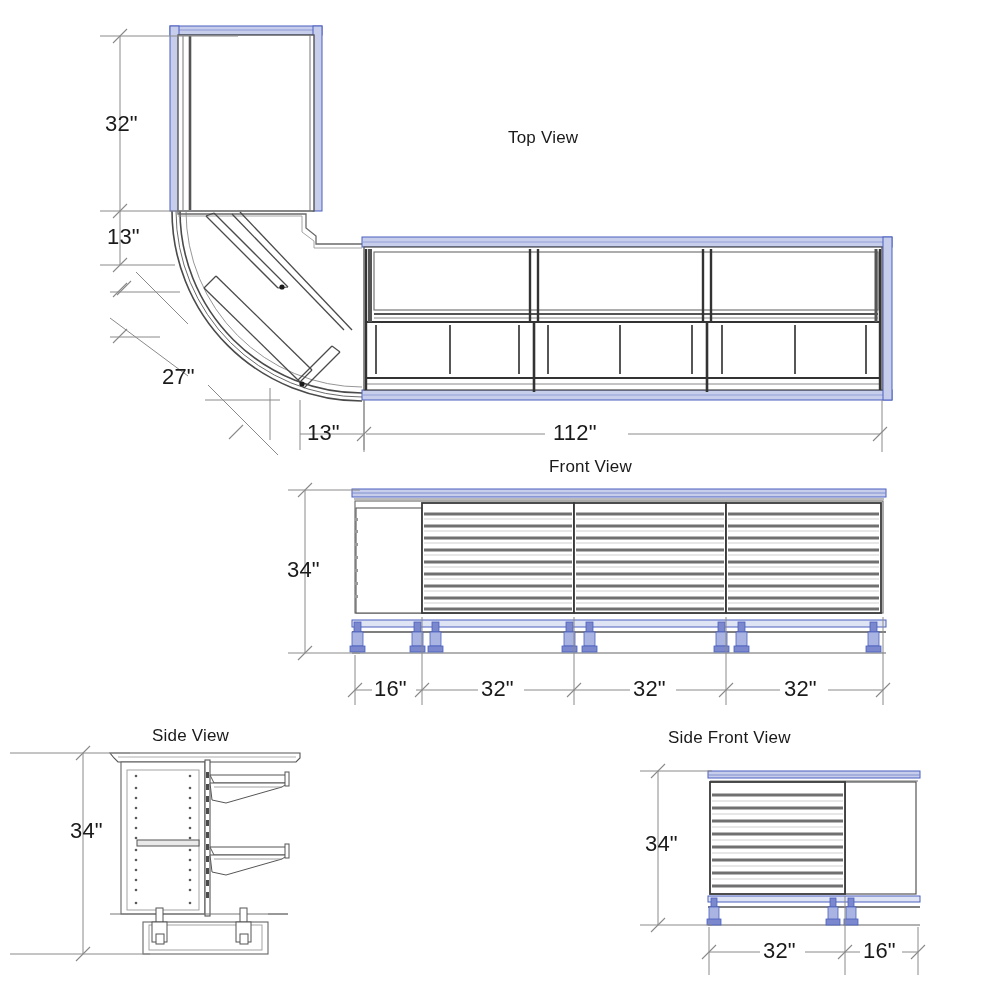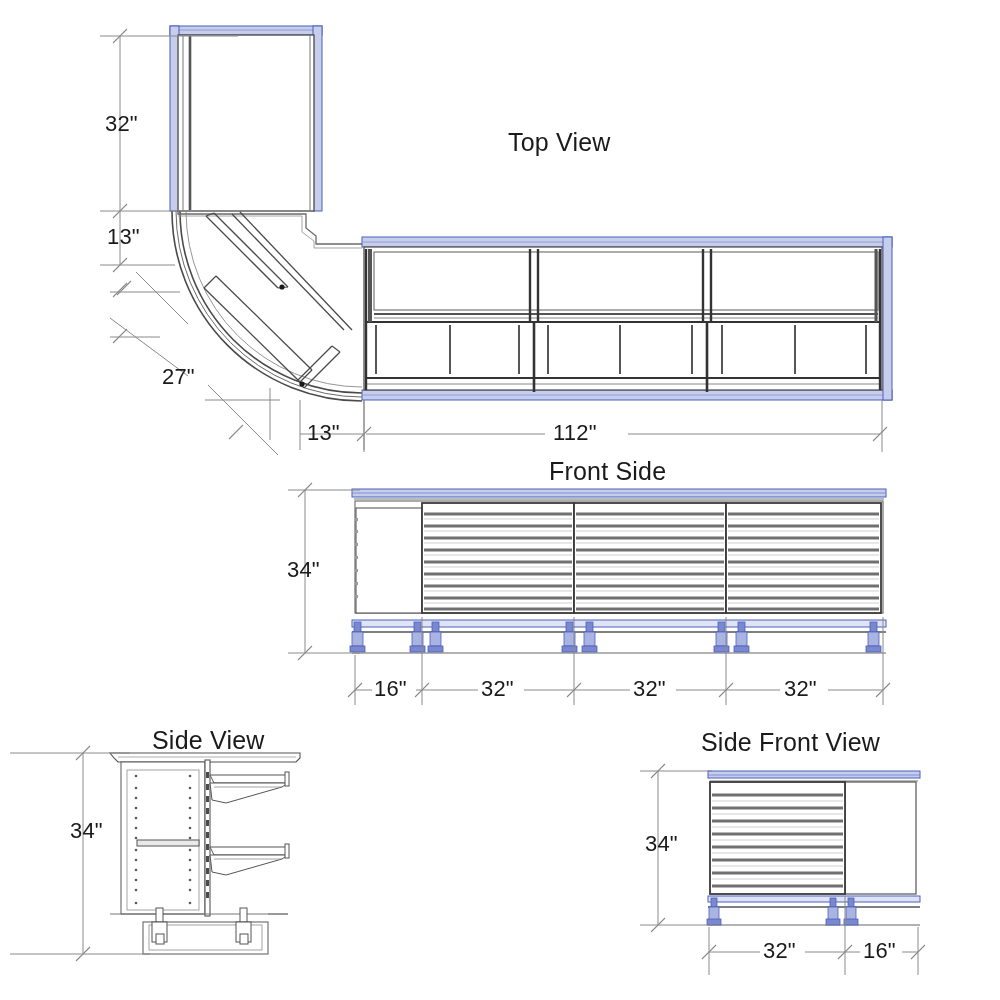--- a/index.html
+++ b/index.html
@@ -10,21 +10,21 @@
     overflow:hidden;position:relative;
   }
   #sheet{position:absolute;inset:0;width:1000px;height:1000px;}
   .vlabel{
     position:absolute;
     font-family:"Liberation Sans","DejaVu Sans",sans-serif;
     color:#1a1a1a;
     white-space:nowrap;
     pointer-events:none;
   }
-  .viewtitle{font-size:25px;font-weight:400;letter-spacing:.2px;}
+  .viewtitle{font-size:17px;font-weight:400;letter-spacing:.2px;}
   .dim{font-size:22px;font-weight:400;letter-spacing:.2px;}
   svg{display:block;}
 </style>
 </head>
 <body>
 
 <svg id="sheet" viewBox="0 0 1000 1000" width="1000" height="1000">
 
   <defs>
 
@@ -520,25 +520,25 @@
 
       <use href="#tickslash" x="709" y="952"></use>
       <use href="#tickslash" x="845" y="952"></use>
       <use href="#tickslash" x="918" y="952"></use>
     </g>
   </g>
 </svg>
 
 <div class="vlabel viewtitle" style="left:508px; top:128px;">Top View</div>
 
-<div class="vlabel viewtitle" style="left:549px; top:457px;">Front Side</div>
+<div class="vlabel viewtitle" style="left:549px; top:457px;">Front View</div>
 
 <div class="vlabel viewtitle" style="left:152px; top:726px;">Side View</div>
 
-<div class="vlabel viewtitle" style="left:668px; top:728px;margin-left:33px;">Side Front View</div>
+<div class="vlabel viewtitle" style="left:668px; top:728px;">Side Front View</div>
 
 <div class="vlabel dim" style="left:105px; top:111px;">32"</div>
 
 <div class="vlabel dim" style="left:107px; top:224px;">13"</div>
 
 <div class="vlabel dim" style="left:162px; top:364px;">27"</div>
 
 <div class="vlabel dim" style="left:307px; top:420px;">13"</div>
 
 <div class="vlabel dim" style="left:553px; top:420px;">112"</div>

